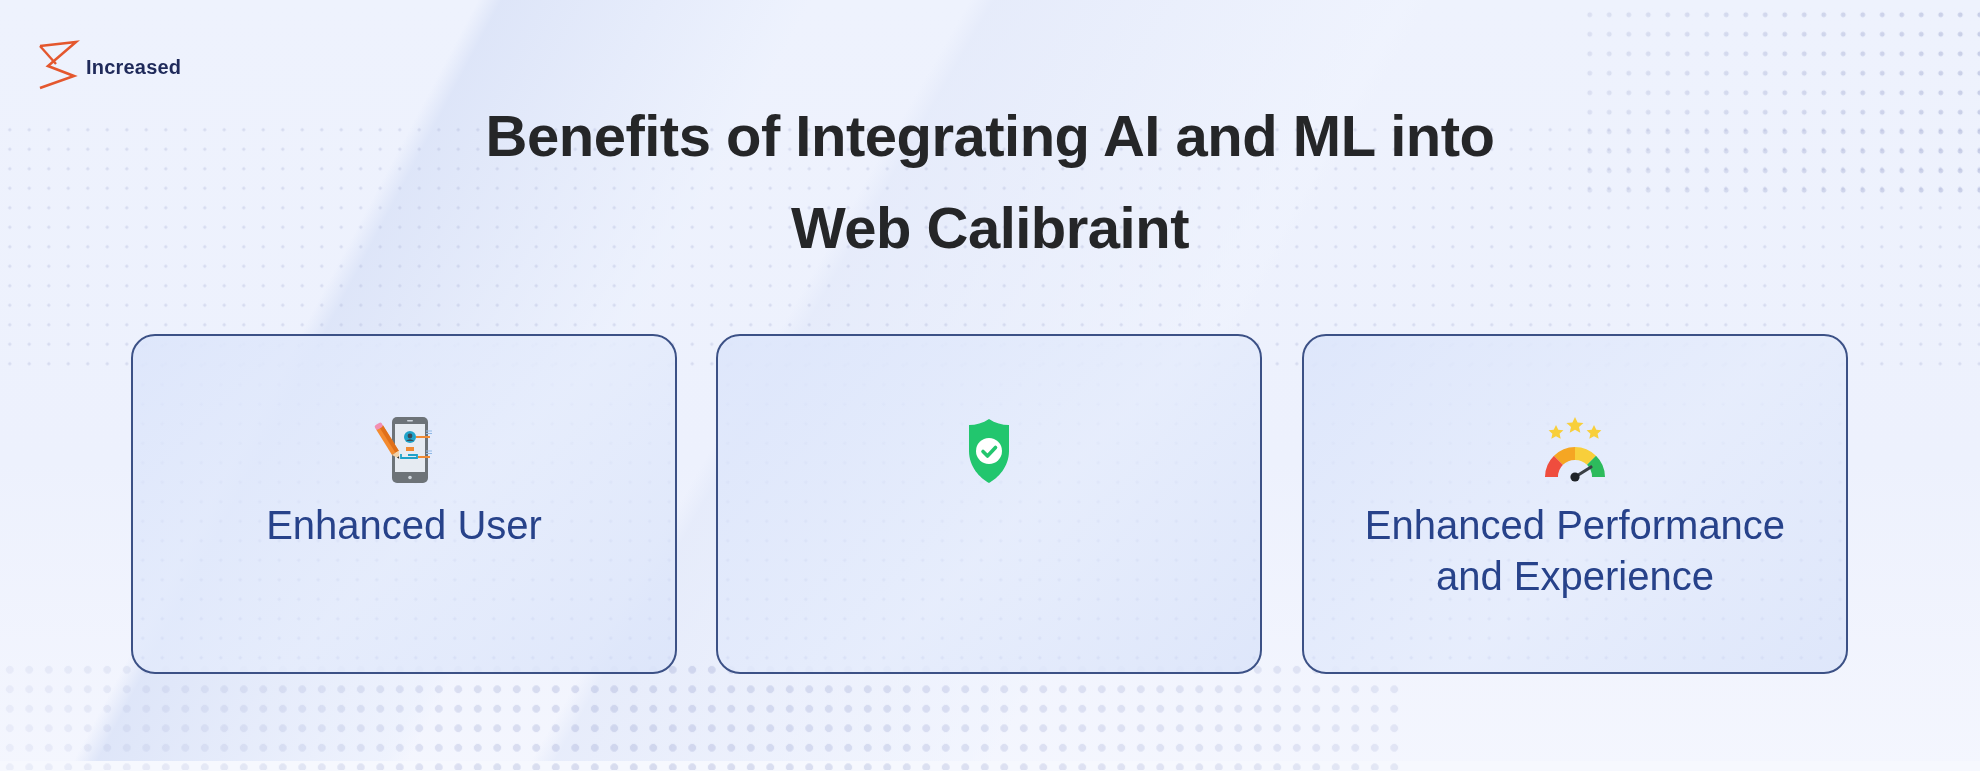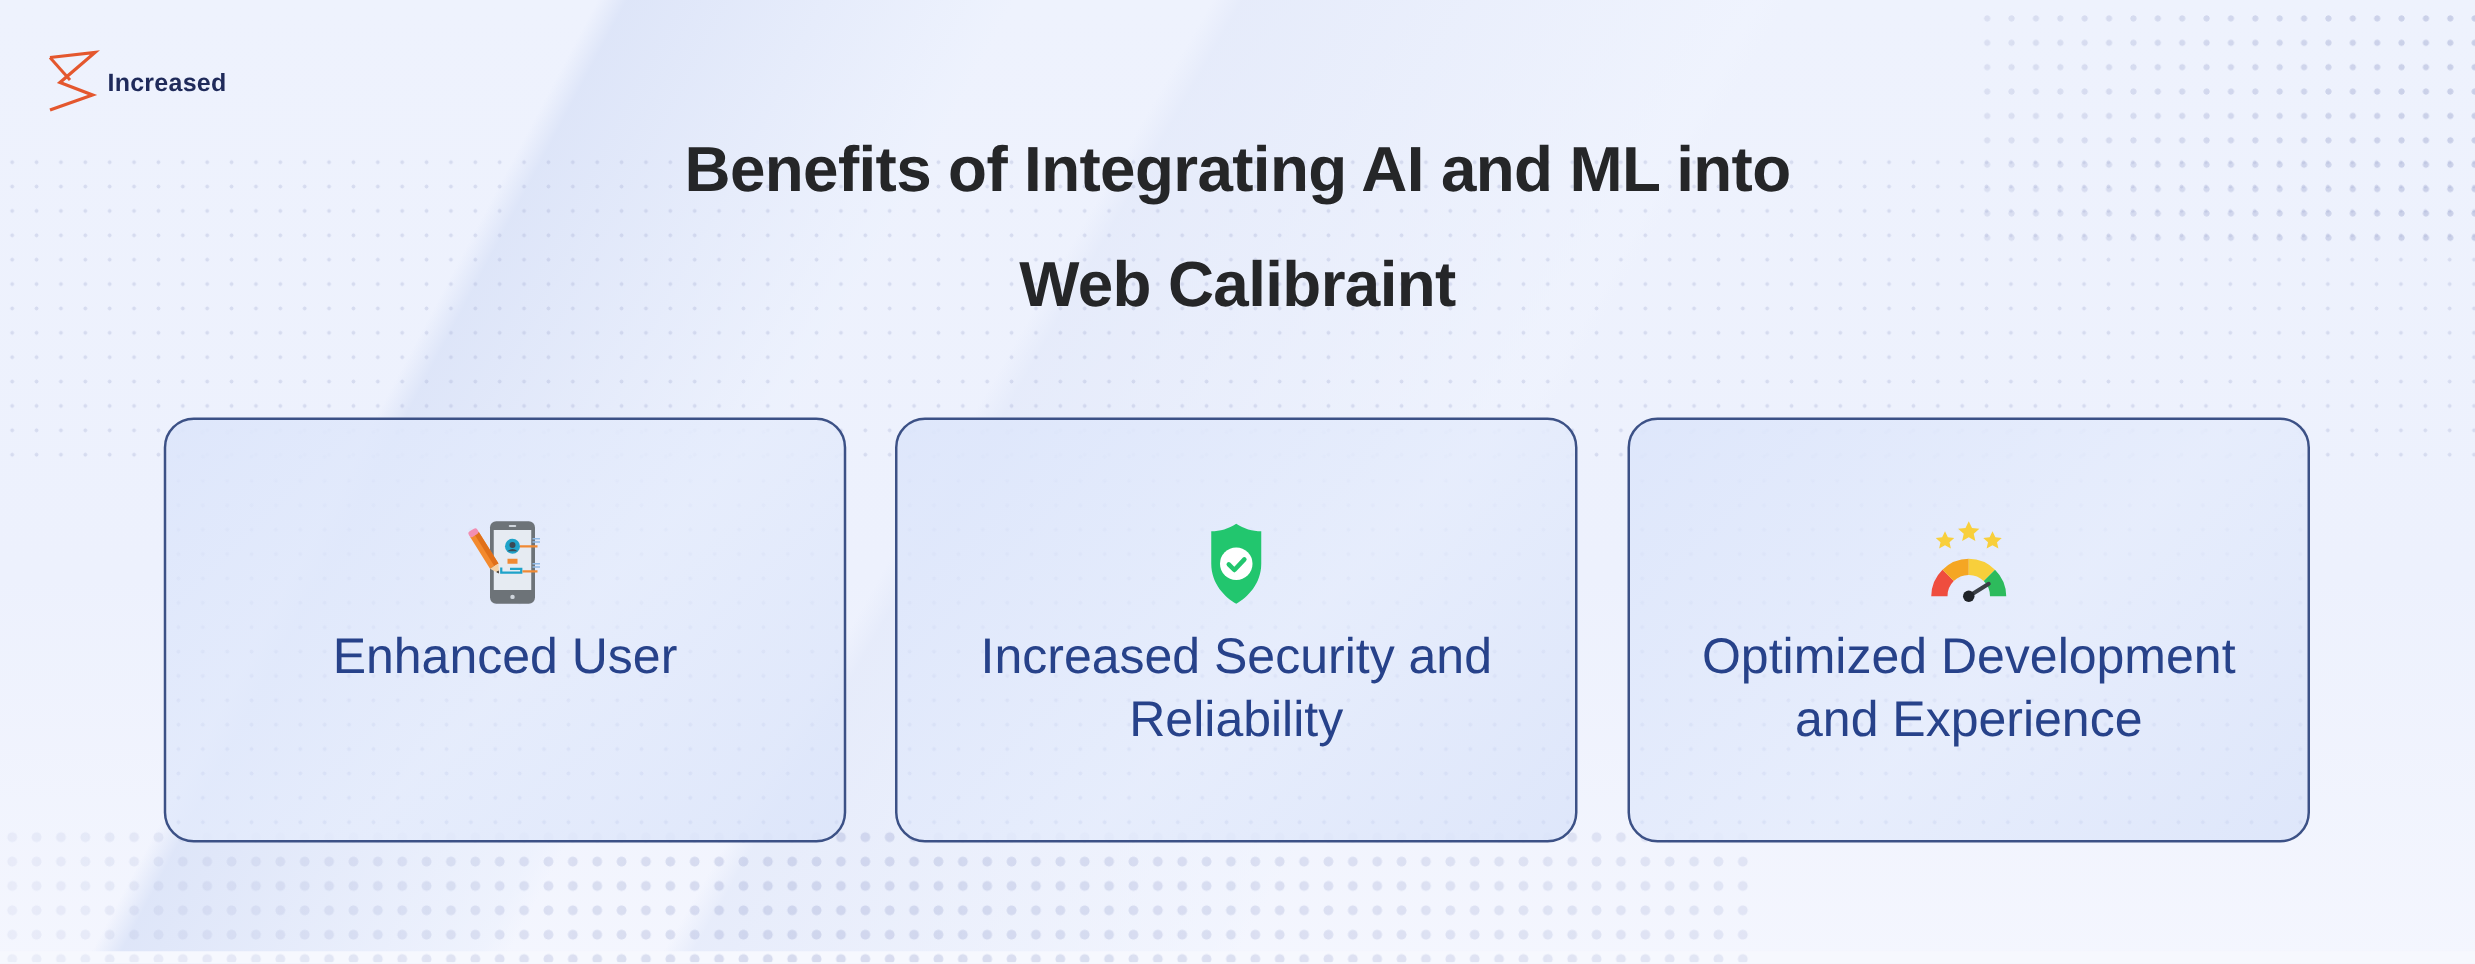--- a/index.html
+++ b/index.html
@@ -44,21 +44,21 @@
       position: absolute; left: 36px; top: 38px; display: flex; align-items: center; gap: 6px;
     }
     .logo svg { width: 44px; height: 54px; }
     .logo-text {
       font-size: 20px; font-weight: 700; color: #1f2a5a; letter-spacing: 0.2px;
     }
 
     .title {
       position: absolute; left: 0; top: 90px; width: 1980px;
       text-align: center; margin: 0;
-      font-size: 51px; line-height: 92px; font-weight: 700; color: #252628;
+      font-size: 58px; line-height: 92px; font-weight: 700; color: #252628;
       letter-spacing: -0.5px;
     }
     .title span { display: block; }
 
     .card {
       position: absolute; top: 334px; width: 546px; height: 340px;
       box-sizing: border-box;
       border: 2px solid #3c5186; border-radius: 24px;
       background: linear-gradient(135deg, rgba(221,230,251,0.92) 0%, rgba(229,236,252,0.85) 55%, rgba(220,229,250,0.9) 100%);
       overflow: hidden;
@@ -140,37 +140,33 @@
 </div>
 
 <div class="card card-2">
   <div class="card-icon">
     <svg viewBox="0 0 80 80">
       <path d="M40 8 C34 12 27 14 20 14 L20 40 C20 56 31 67 40 72 C49 67 60 56 60 40 L60 14 C53 14 46 12 40 8 Z" fill="#22c66e"></path>
       <circle cx="40" cy="40" r="13" fill="#ffffff"></circle>
       <path d="M34 40.5 L38.5 45 L46.5 36.5" fill="none" stroke="#22c66e" stroke-width="3.6" stroke-linecap="round" stroke-linejoin="round"></path>
     </svg>
   </div>
-  <div class="card-label">
-    <span>Increased Security and</span>
-    <span>Reliability</span>
-  </div>
 </div>
 
 <div class="card card-3">
   <div class="card-icon">
     <svg viewBox="0 0 80 80">
       <polygon points="40,6 42.6,11.4 48.5,12 44,16 45.3,21.8 40,18.8 34.7,21.8 36,16 31.5,12 37.4,11.4" fill="#f8cf3b"></polygon>
       <polygon points="21,14 23.3,18.7 28.4,19.3 24.6,22.8 25.7,27.8 21,25.2 16.3,27.8 17.4,22.8 13.6,19.3 18.7,18.7" fill="#f8cf3b"></polygon>
       <polygon points="59,14 61.3,18.7 66.4,19.3 62.6,22.8 63.7,27.8 59,25.2 54.3,27.8 55.4,22.8 51.6,19.3 56.7,18.7" fill="#f8cf3b"></polygon>
       <path d="M10 66 A30 30 0 0 1 19 44.8 L28 53.8 A17 17 0 0 0 23 66 Z" fill="#ef4d3e"></path>
       <path d="M19 44.8 A30 30 0 0 1 40 36 L40 49 A17 17 0 0 0 28 53.8 Z" fill="#f5a623"></path>
       <path d="M40 36 A30 30 0 0 1 61 44.8 L52 53.8 A17 17 0 0 0 40 49 Z" fill="#f8cf3b"></path>
       <path d="M61 44.8 A30 30 0 0 1 70 66 L57 66 A17 17 0 0 0 52 53.8 Z" fill="#2dbb5c"></path>
       <line x1="40" y1="66" x2="56" y2="56" stroke="#3a3f45" stroke-width="3.2" stroke-linecap="round"></line>
       <circle cx="40" cy="66" r="4.6" fill="#1f2328"></circle>
     </svg>
   </div>
   <div class="card-label">
-    <span>Optimized Development</span>
+    <span>Enhanced Performance</span>
     <span>and Experience</span>
   </div>
 </div>
 
 </body></html>

